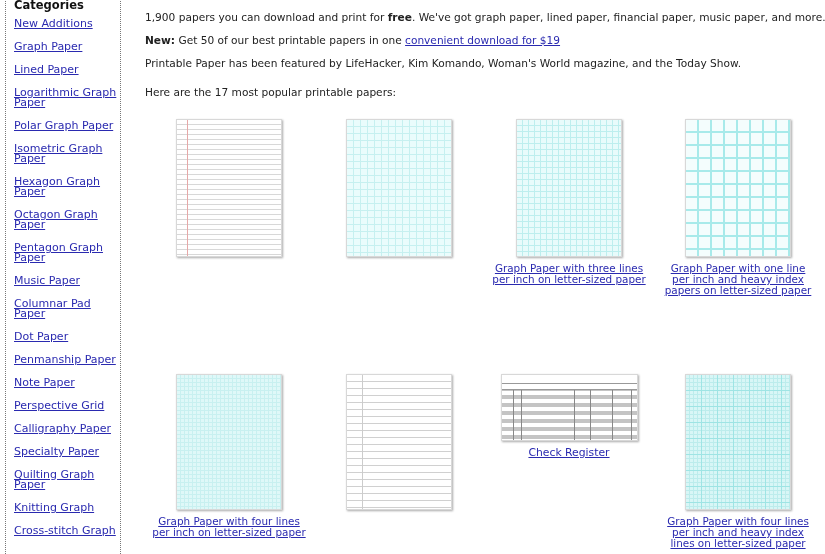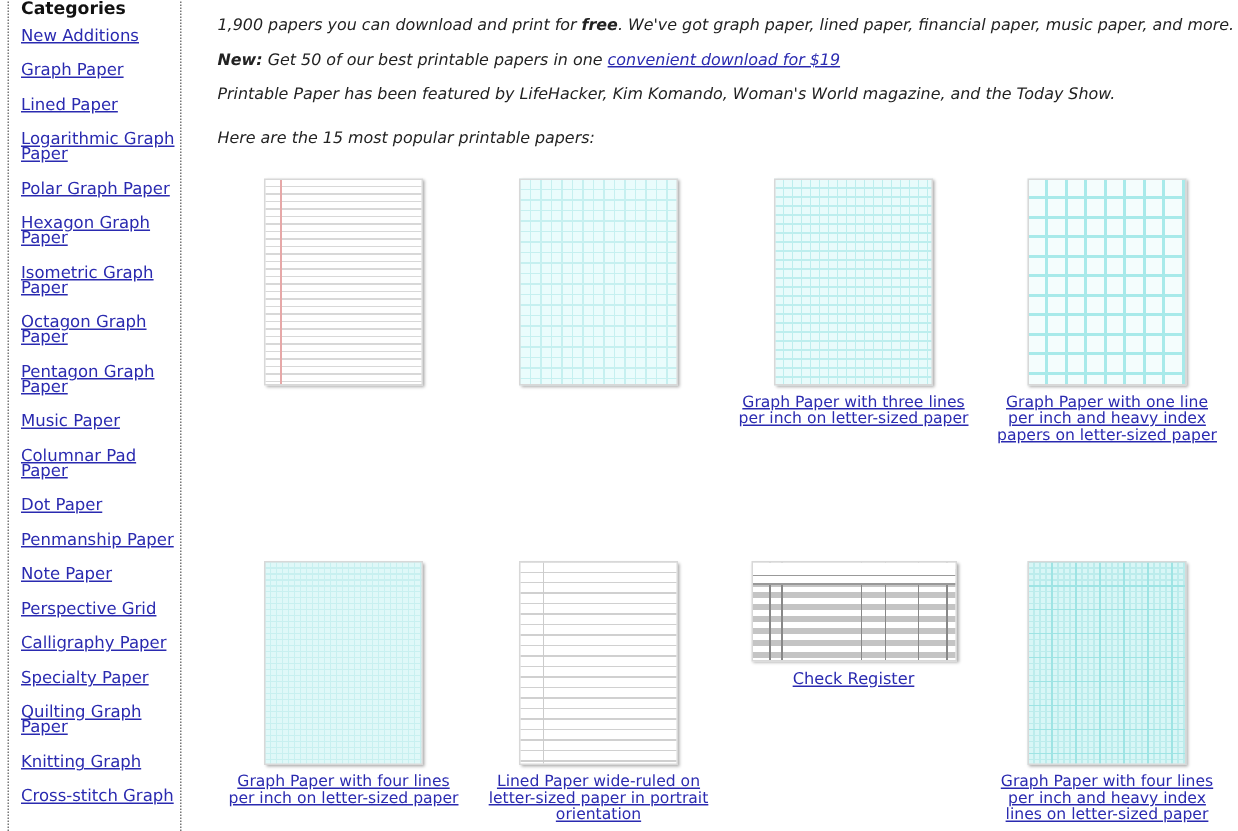--- a/index.html
+++ b/index.html
@@ -13,21 +13,21 @@
     border-left: 1px dotted #777; border-right: 1px dotted #777;
     box-sizing: border-box; padding-left: 8px;
   }
   .sidebar h3 {
     font-size: 11.5px; font-weight: bold; margin: 4px 0 7px 0; color: #111;
   }
   .sidebar ul { list-style: none; margin: 0; padding: 0; }
   .sidebar li { font-size: 11px; line-height: 10px; margin-bottom: 13px; }
   .sidebar li a { color: #2a2ab0; }
   .main { position: absolute; left: 145px; top: 0; width: 670px; }
-  .main p { font-size: 10.6px; margin: 0; line-height: 13px; font-style: italic; }
+  .main p { font-size: 10.6px; margin: 0; line-height: 13px; }
   .p1 { position: absolute; top: 11px; white-space: nowrap; }
   .p2 { position: absolute; top: 34px; white-space: nowrap; text-align: center; }
   .p3 { position: absolute; top: 57px; white-space: nowrap; }
   .p4 { position: absolute; top: 86px; white-space: nowrap; }
   .tile { position: absolute; text-align: center; }
   .thumb {
     margin: 0 auto; background: #fff;
     box-shadow: 1px 1px 2px #aaa; border: 1px solid #d8d8d8;
   }
   .caption { font-size: 10.4px; line-height: 11px; margin-top: 6px; }
@@ -88,43 +88,43 @@
 <body>
 
 <div class="sidebar">
   <h3>Categories</h3>
   <ul>
     <li><a href="#">New Additions</a></li>
     <li><a href="#">Graph Paper</a></li>
     <li><a href="#">Lined Paper</a></li>
     <li><a href="#">Logarithmic Graph Paper</a></li>
     <li><a href="#">Polar Graph Paper</a></li>
+    <li><a href="#">Isometric Graph Paper</a></li>
     <li><a href="#">Hexagon Graph Paper</a></li>
-    <li><a href="#">Isometric Graph Paper</a></li>
     <li><a href="#">Octagon Graph Paper</a></li>
     <li><a href="#">Pentagon Graph Paper</a></li>
     <li><a href="#">Music Paper</a></li>
     <li><a href="#">Columnar Pad Paper</a></li>
     <li><a href="#">Dot Paper</a></li>
     <li><a href="#">Penmanship Paper</a></li>
     <li><a href="#">Note Paper</a></li>
     <li><a href="#">Perspective Grid</a></li>
     <li><a href="#">Calligraphy Paper</a></li>
     <li><a href="#">Specialty Paper</a></li>
     <li><a href="#">Quilting Graph Paper</a></li>
     <li><a href="#">Knitting Graph</a></li>
     <li><a href="#">Cross-stitch Graph</a></li>
   </ul>
 </div>
 
 <div class="main">
   <p class="p1"><span>1,900 papers you can download and print for </span><b>free</b><span>. We've got graph paper, lined paper, financial paper, music paper, and more.</span></p>
   <p class="p2"><b>New:</b><span> Get 50 of our best printable papers in one </span><a href="#">convenient download for $19</a></p>
   <p class="p3">Printable Paper has been featured by LifeHacker, Kim Komando, Woman's World magazine, and the Today Show.</p>
-  <p class="p4">Here are the 15 most popular printable papers:</p>
+  <p class="p4">Here are the 17 most popular printable papers:</p>
 </div>
 
 <div class="tile" style="left:148px; top:119px; width:162px;">
   <div class="thumb lined-college" style="width:104px; height:136px;"></div>
 </div>
 <div class="tile" style="left:322px; top:119px; width:154px;">
   <div class="thumb grid2" style="width:104px; height:136px;"></div>
 </div>
 <div class="tile" style="left:490px; top:119px; width:158px;">
   <div class="thumb grid3" style="width:104px; height:136px;"></div>
@@ -134,21 +134,20 @@
   <div class="thumb grid1h" style="width:104px; height:136px;"></div>
   <div class="caption"><a href="#">Graph Paper with one line per inch and heavy index papers on letter-sized paper</a></div>
 </div>
 
 <div class="tile" style="left:148px; top:374px; width:162px;">
   <div class="thumb grid4" style="width:104px; height:134px;"></div>
   <div class="caption"><a href="#">Graph Paper with four lines per inch on letter-sized paper</a></div>
 </div>
 <div class="tile" style="left:322px; top:374px; width:154px;">
   <div class="thumb lined-wide" style="width:104px; height:134px;"></div>
-  <div class="caption"><a href="#">Lined Paper wide-ruled on letter-sized paper in portrait orientation</a></div>
 </div>
 <div class="tile" style="left:490px; top:374px; width:158px;">
   <div class="thumb check" style="width:135px; height:65px;"></div>
   <div class="caption" style="margin-top:6px; font-size:10.8px;"><a href="#">Check Register</a></div>
 </div>
 <div class="tile" style="left:664px; top:374px; width:148px;">
   <div class="thumb grid4h" style="width:104px; height:134px;"></div>
   <div class="caption"><a href="#">Graph Paper with four lines per inch and heavy index lines on letter-sized paper</a></div>
 </div>
 

